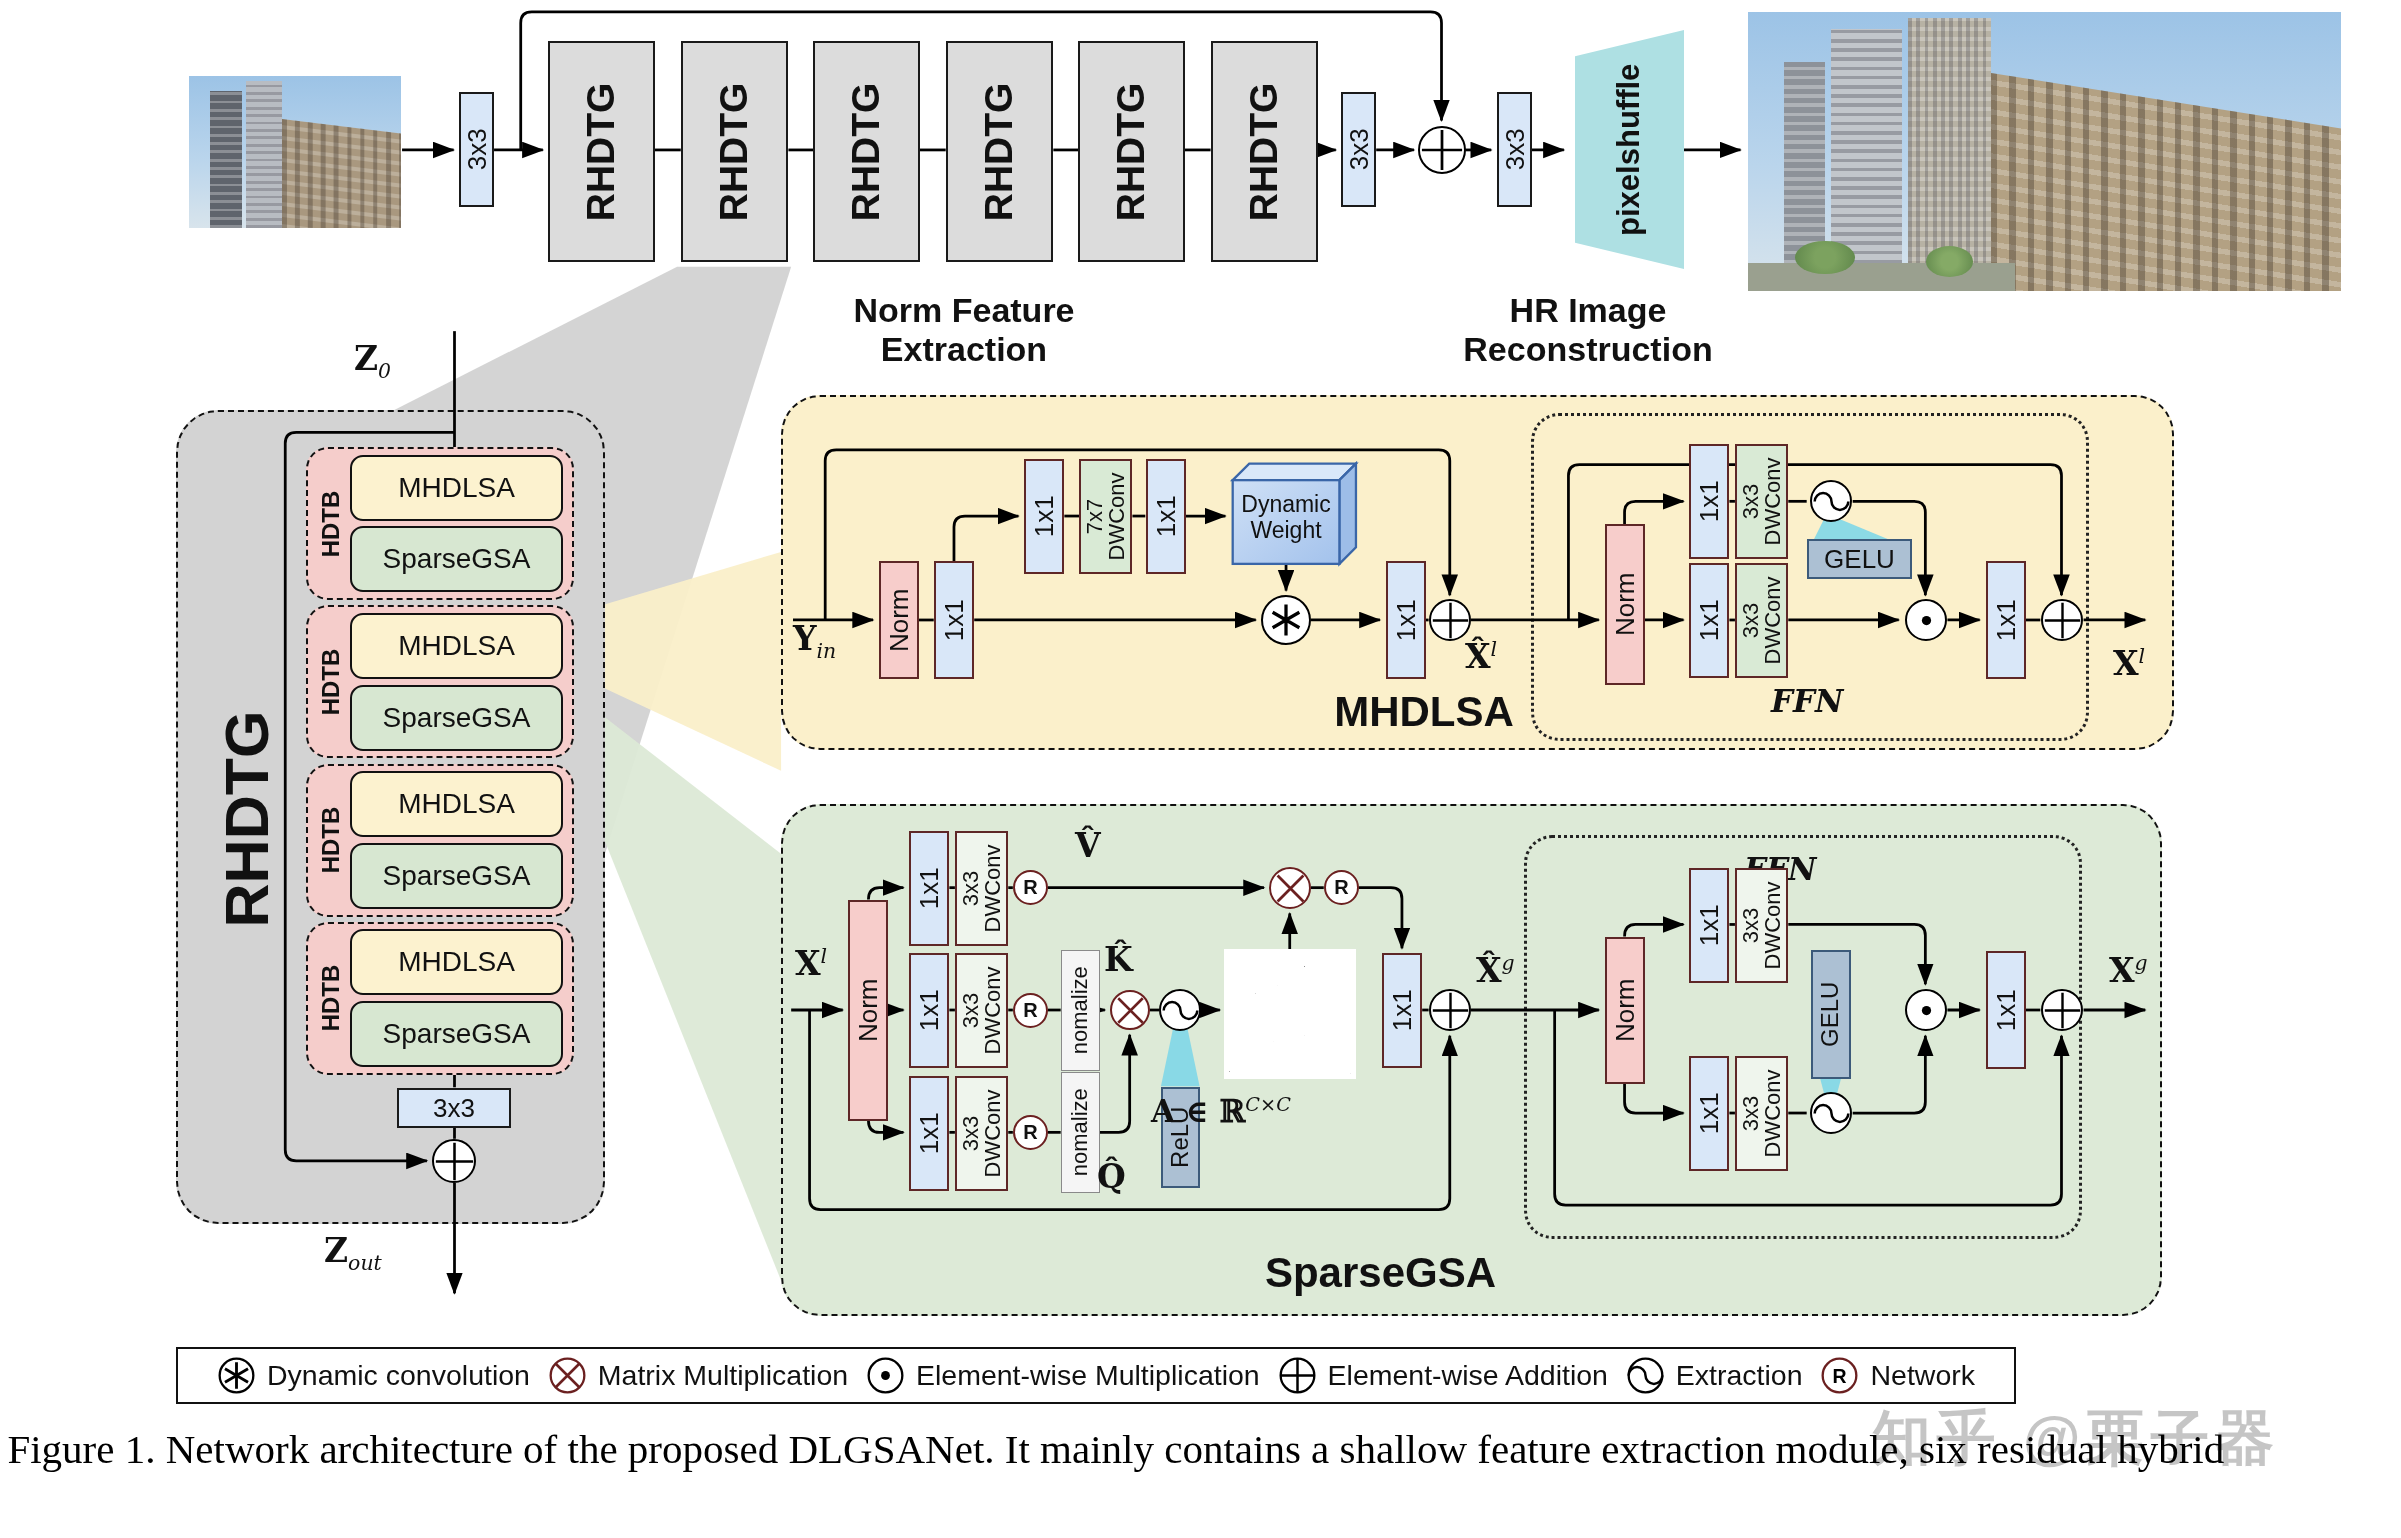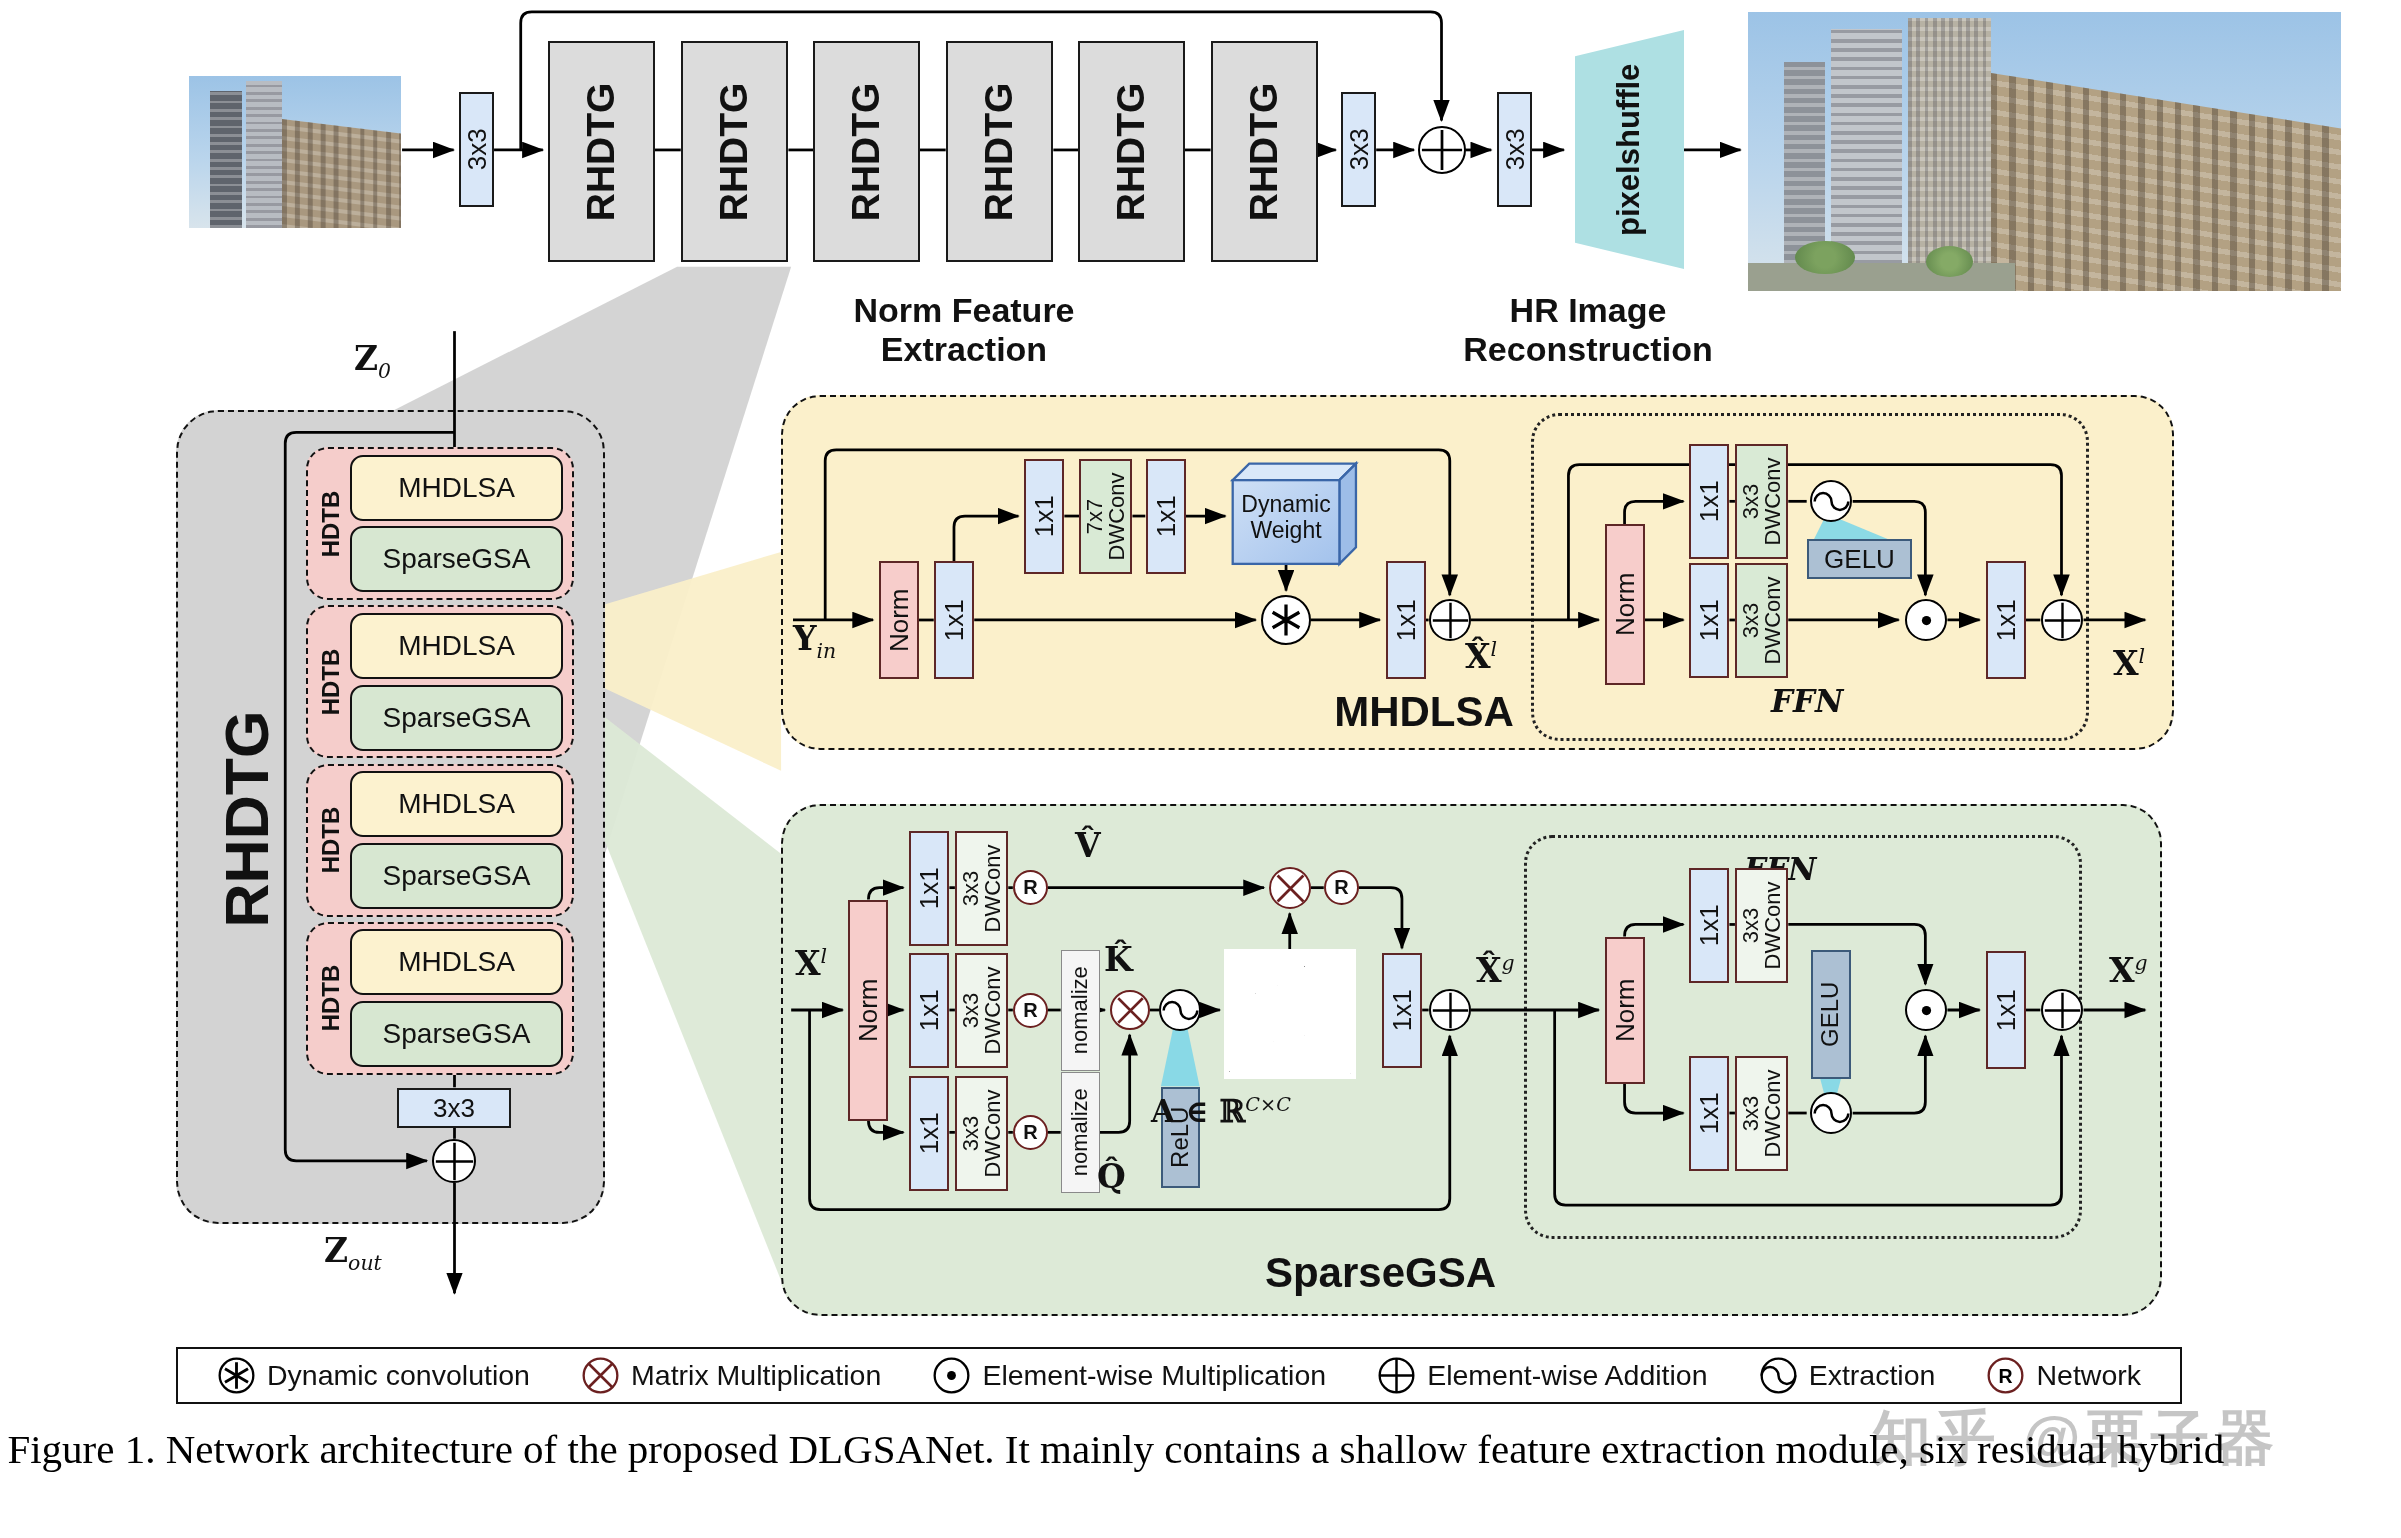--- a/index.html
+++ b/index.html
@@ -36,21 +36,21 @@
   .op.maroon{border-color:#6b2020;}
   .rlab{font-weight:bold;font-family:"Liberation Sans",sans-serif;}
   .mathlab{font-family:"DejaVu Serif", serif;font-weight:bold;font-size:33px;z-index:4;position:absolute;}
   .mathlab sub,.mathlab sup{font-weight:normal;font-style:italic;font-size:0.62em;}
   .sec-label{position:absolute;font-weight:bold;font-size:34px;text-align:center;z-index:3;}
   .big-title{position:absolute;font-weight:bold;font-size:42px;text-align:center;z-index:3;}
   .ffn-lab{position:absolute;font-family:"DejaVu Serif",serif;font-style:italic;font-weight:bold;font-size:31px;z-index:3;}
   .photo{position:absolute;overflow:hidden;z-index:3;}
   .photo .sky{position:absolute;inset:0;background:linear-gradient(180deg,#9cc3e6 0%,#bad5ec 55%,#d8e4ec 100%);}
   .photo .bldg{position:absolute;}
-  .legendbar{position:absolute;left:176px;top:1347px;width:2006px;height:57px;background:#fff;
+  .legendbar{position:absolute;left:176px;top:1347px;width:1840px;height:57px;background:#fff;
     border:2.8px solid #111;box-sizing:border-box;display:flex;align-items:center;z-index:3;
     justify-content:space-between;padding:0 39px;}
   .lg-item{display:flex;align-items:center;gap:11px;font-size:28.5px;color:#111;}
   .lg-icon{width:39px;height:39px;}
   .caption{position:absolute;left:7.4px;top:1424px;width:2390px;z-index:3;
     font-family:"Liberation Serif", serif;font-size:41px;line-height:1.26;color:#000;}
   .watermark{position:absolute;left:1872px;top:1399px;z-index:2;font-weight:bold;font-size:59px;
     color:rgba(150,150,150,0.55);letter-spacing:5.5px;white-space:nowrap;}
   .f26{font-size:24px;} .f28{font-size:26px;} .f30{font-size:28px;} .f24{font-size:22px;}
   .bold{font-weight:bold;}

